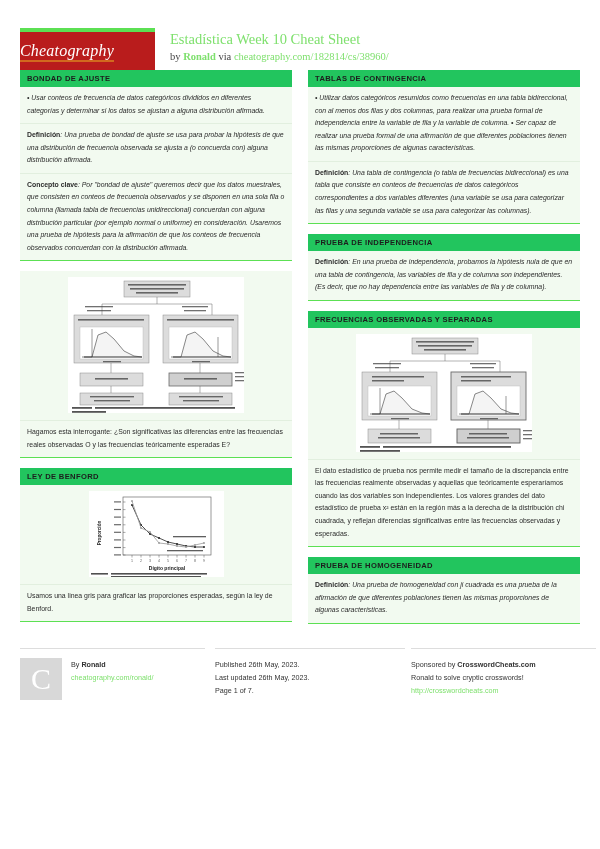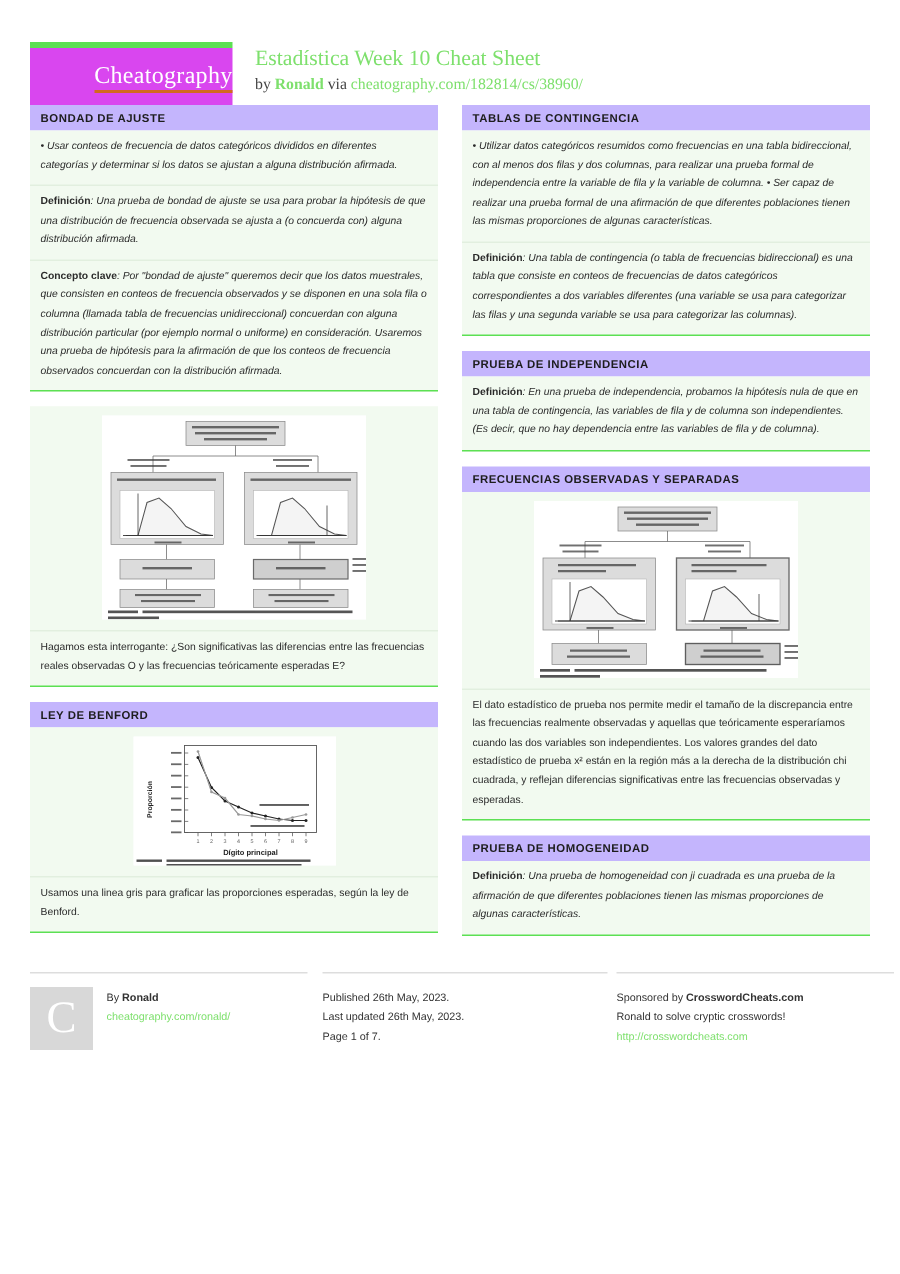--- a/index.html
+++ b/index.html
@@ -9,22 +9,22 @@
     font-family: "Liberation Sans", sans-serif;
     overflow: hidden;
   }
   .page { position: relative; width: 600px; height: 849px; padding: 0 20px; }
 
   
   .header { display: flex; align-items: flex-start; padding-top: 28px; height: 62px; }
   .logo-wrap { width: 135px; flex: 0 0 135px; }
   .logo-topbar { height: 4px; background: #5ce053; width: 135px; }
   .logo-box {
-    background: #d946ef; height: 40px; width: 135px;
-    display: flex; align-items: center; justify-content: flex-end;
+    background: #b91c1c; height: 40px; width: 135px;
+    display: flex; align-items: center; justify-content: flex-start; font-style: italic;
   }
   .logo-text {
     color: #ffffff; font-family: "Liberation Serif", serif;
     font-size: 16px; letter-spacing: .2px;
     border-bottom: 2px solid #d2691e; padding-bottom: 1px; line-height: 1;
   }
   .title-wrap { padding-left: 15px; padding-top: 2px; }
   .sheet-title {
     font-family: "Liberation Serif", serif; font-size: 14.5px;
     color: #7ee06d; font-weight: normal; line-height: 1.35;
@@ -36,21 +36,21 @@
   .byline .lnk { color: #7ee06d; }
   .byline .author { color: #7ee06d; font-weight: bold; }
 
   
   .columns { display: flex; gap: 16px; margin-top: 8px; }
   .col { width: 272px; flex: 0 0 272px; }
 
   
   .block { margin-bottom: 10px; }
   .block-title {
-    background: #c4b5fd; color: #1d1d1d;
+    background: #22c55e; color: #1d1d1d;
     font-size: 7.6px; font-weight: bold; letter-spacing: .35px;
     padding: 4px 6px 4px 7px; text-transform: uppercase;
   }
   .block-body {
     background: #f2faf0; border-bottom: 1.5px solid #5ce053;
   }
   .para {
     font-size: 6.9px; line-height: 1.82; color: #2b2b2b;
     padding: 5px 7px 6px 7px; border-bottom: 1px solid #e2efdf;
   }

